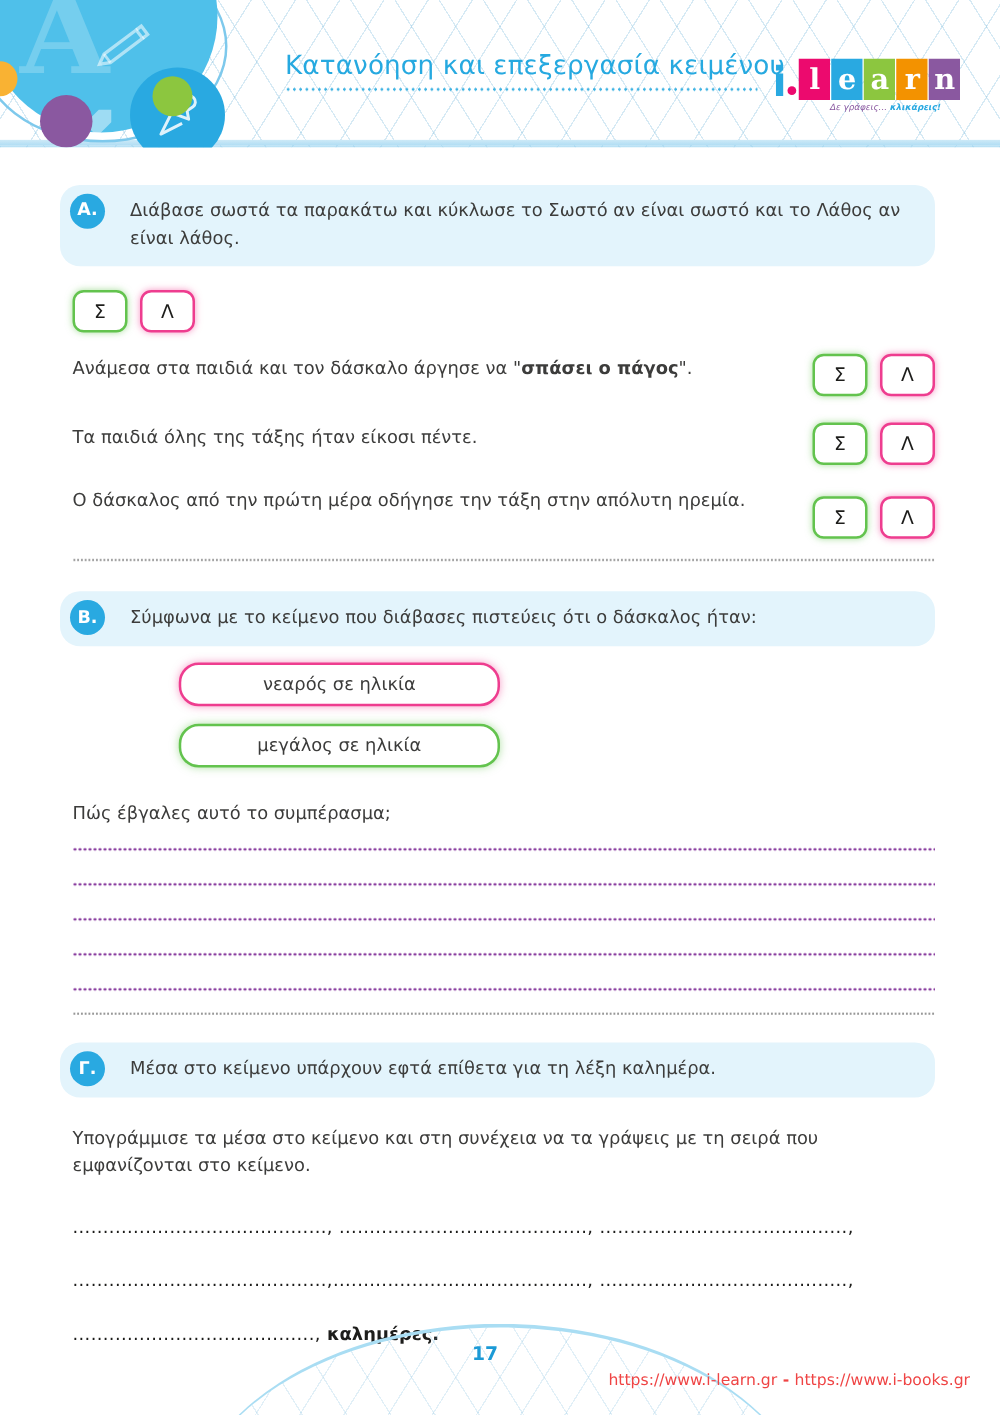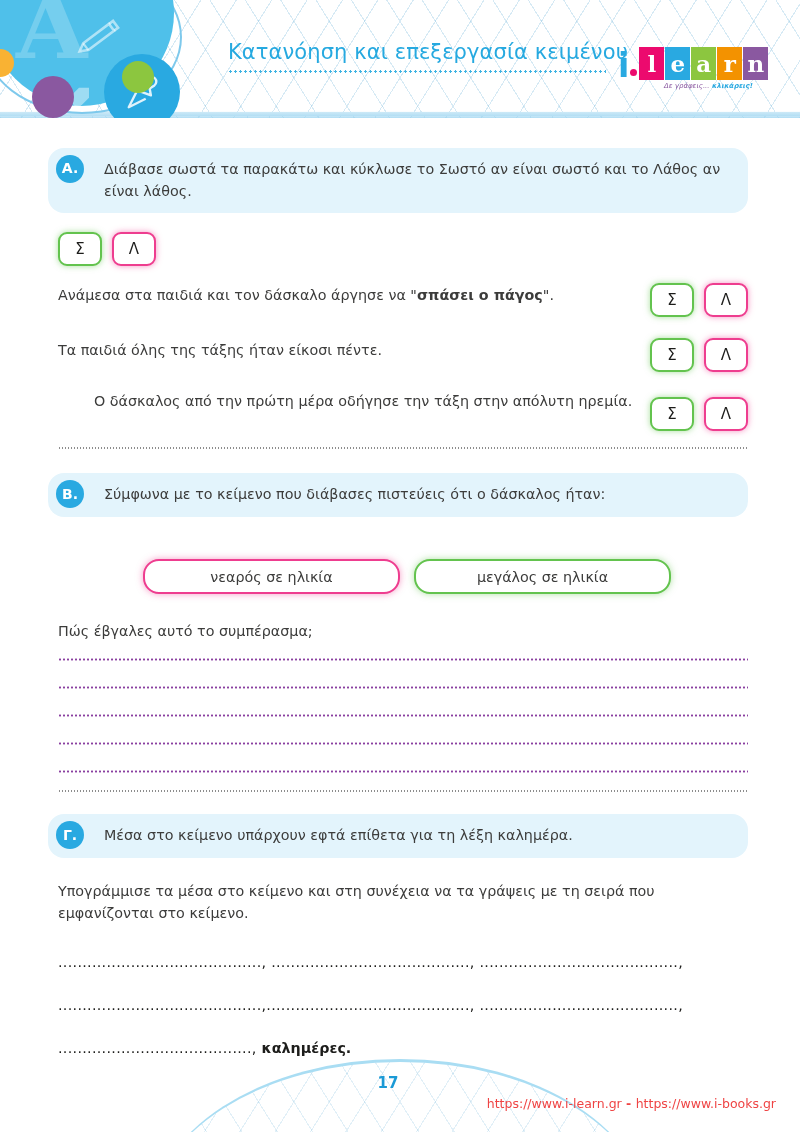--- a/index.html
+++ b/index.html
@@ -269,21 +269,22 @@
     height: 2px;
     background-image: radial-gradient(circle, #8d8d8d 0 0.7px, transparent 0.9px);
     background-size: 3px 2px;
     background-repeat: repeat-x;
   }
 
   
   .options {
     display: flex;
     gap: 14px;
-    margin: 42px 0 0 143px;
+    margin: 13px 0 0 143px;
+    flex-direction: column;
   }
   .opt-btn {
     width: 253px;
     height: 31px;
     border-radius: 16px;
     background: #ffffff;
     display: flex;
     align-items: center;
     justify-content: center;
     font-size: 14.3px;
@@ -447,21 +448,21 @@
     </div>
 
     <div class="stmt-row" style="margin-top:20px;">
       <div class="stmt-text">Τα παιδιά όλης της τάξης ήταν είκοσι πέντε.</div>
       <div class="stmt-boxes">
         <div class="sl-box sl-true">Σ</div>
         <div class="sl-box sl-false">Λ</div>
       </div>
     </div>
 
-    <div class="stmt-row" style="margin-top:6px;margin-left:36px;">
+    <div class="stmt-row" style="margin-top:6px;">
       <div class="stmt-text" style="max-width:540px;">Ο δάσκαλος από την πρώτη μέρα οδήγησε την τάξη στην απόλυτη ηρεμία.</div>
       <div class="stmt-boxes" style="padding-top:9px;">
         <div class="sl-box sl-true">Σ</div>
         <div class="sl-box sl-false">Λ</div>
       </div>
     </div>
   </div>
 
   <div class="sep-gray" style="margin-top:2px;"></div>
 

